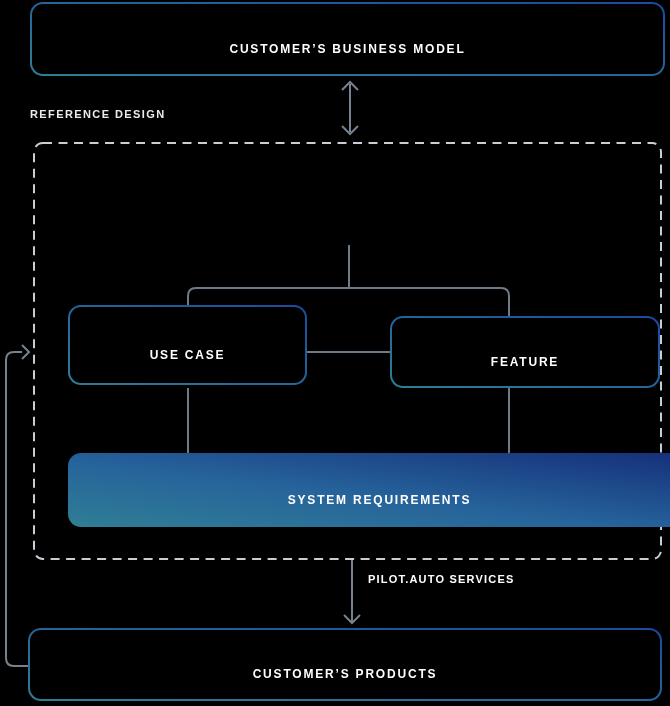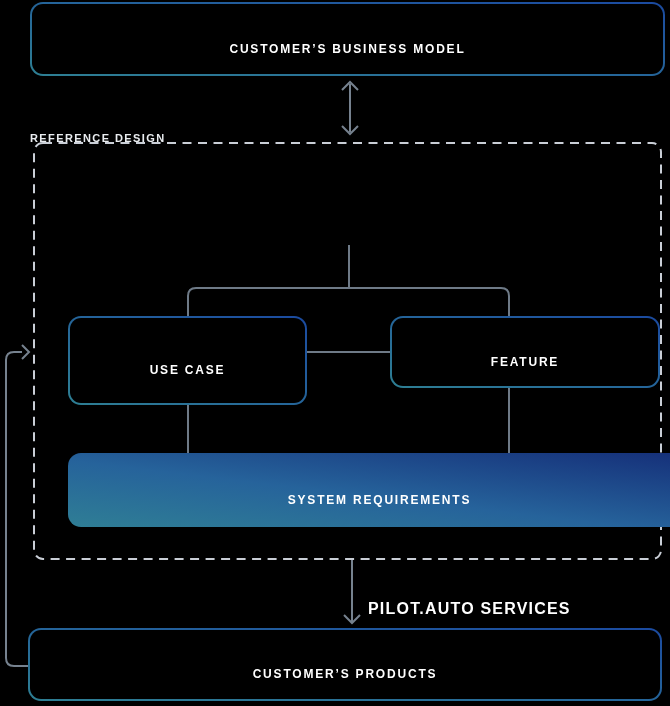--- a/index.html
+++ b/index.html
@@ -54,37 +54,36 @@
     margin-top: 19px;
   }
   .small-label {
     position: absolute;
     color: #E9ECEF;
     font-size: 11px;
     font-weight: 700;
     letter-spacing: 1.4px;
     white-space: nowrap;
   }
-  #ref-design-label { left: 30px; top: 132px; }
+  #ref-design-label { left: 30px; top: 108px; }
   #services-annotation {
     position: absolute;
     left: 368px;
     top: 572px;
     color: #FFFFFF;
-    font-size: 16px;
+    font-size: 11px;
     font-weight: 700;
     letter-spacing: 1.2px;
     line-height: 15px;
     white-space: nowrap;
-    margin-top: 29px;
   }
   
   #box-business-model { left: 30px;  top: 2px;   width: 635px; height: 74px; }
   #box-concept        { left: 70px;  top: 175px; width: 558px; height: 70px; }
-  #box-use-case       { left: 68px;  top: 316px; width: 239px; height: 89px; }
+  #box-use-case       { left: 68px;  top: 305px; width: 239px; height: 80px; }
   #box-feature        { left: 390px; top: 316px; width: 270px; height: 72px; }
   #box-system-req     { left: 68px;  top: 453px; width: 623px; height: 74px; }
   #box-products       { left: 28px;  top: 628px; width: 634px; height: 73px; }
 </style>
 </head>
 <body>
 
 <div id="canvas">
 
   <svg id="connectors" viewBox="0 0 670 706" xmlns="http://www.w3.org/2000/svg">

